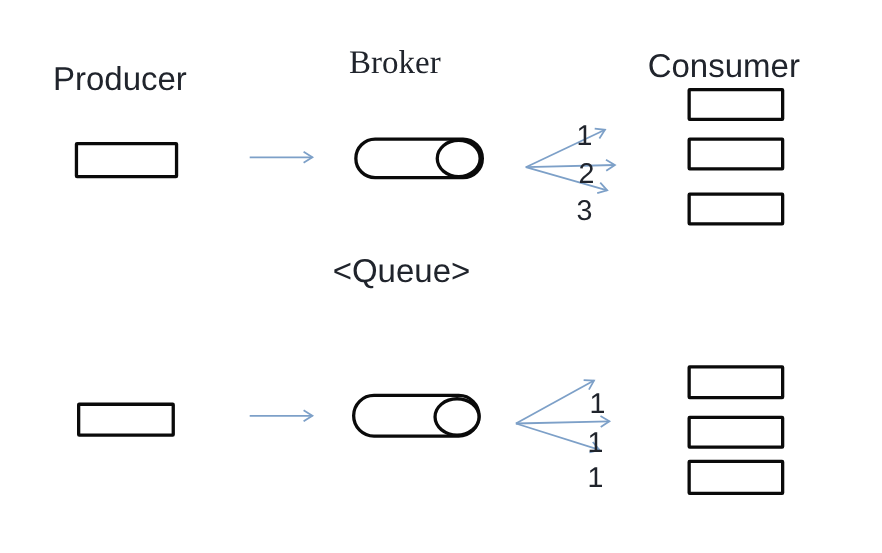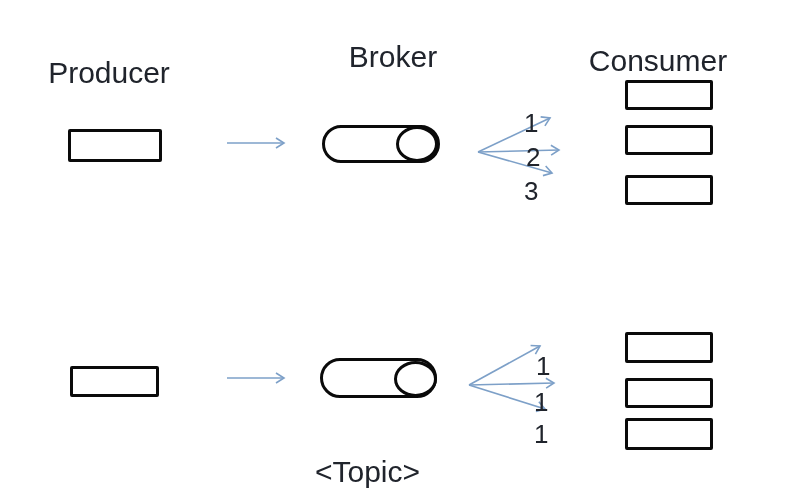--- a/index.html
+++ b/index.html
@@ -71,21 +71,21 @@
     stroke-width: 1.6;
     fill: none;
   }
 </style>
 </head>
 <body>
 
 <div class="canvas">
 
   <div class="label" style="left:39px; top:32px; width:140px;margin-top:24px;">Producer</div>
-  <div class="label" style="left:328px; top:40px; width:130px;">Broker</div>
+  <div class="label" style="left:294px; top:40px; width:130px;font-family:Liberation Serif, serif;">Broker</div>
   <div class="label" style="left:578px; top:44px; width:160px;">Consumer</div>
 
   <svg class="arrows" viewBox="0 0 802 503">
     <defs>
       <marker id="ah" markerUnits="userSpaceOnUse" markerWidth="12" markerHeight="12" refX="9" refY="6" orient="auto">
         <path class="head" d="M1,1 L9,6 L1,11"></path>
       </marker>
     </defs>
 
     <line class="arrow" x1="227" y1="143" x2="284" y2="143" marker-end="url(#ah)"></line>
@@ -105,29 +105,29 @@
   <div class="circle" style="left:396px; top:126px; width:42px; height:36px;"></div>
 
   <div class="box" style="left:625px; top:80px;  width:88px; height:30px;"></div>
   <div class="box" style="left:625px; top:125px; width:88px; height:30px;"></div>
   <div class="box" style="left:625px; top:175px; width:88px; height:30px;"></div>
 
   <span class="num" style="left:524px; top:110px;">1</span>
   <span class="num" style="left:526px; top:144px;">2</span>
   <span class="num" style="left:524px; top:178px;">3</span>
 
+  <div class="caption" style="left:290px; top:230px; width:150px;">&lt;Queue&gt;</div>
 
   <div class="box" style="left:70px; top:366px; width:89px; height:31px;"></div>
 
   <div class="pill" style="left:320px; top:358px; width:117px; height:40px;"></div>
   <div class="circle" style="left:394px; top:361px; width:43px; height:36px;"></div>
 
   <div class="box" style="left:625px; top:332px; width:88px; height:31px;"></div>
   <div class="box" style="left:625px; top:378px; width:88px; height:30px;"></div>
   <div class="box" style="left:625px; top:418px; width:88px; height:32px;"></div>
 
   <span class="num" style="left:536px; top:353px;">1</span>
   <span class="num" style="left:534px; top:389px;">1</span>
   <span class="num" style="left:534px; top:421px;">1</span>
 
-  <div class="caption" style="left:300px; top:455px; width:135px;">&lt;Topic&gt;</div>
 
 </div>
 
 </body></html>

